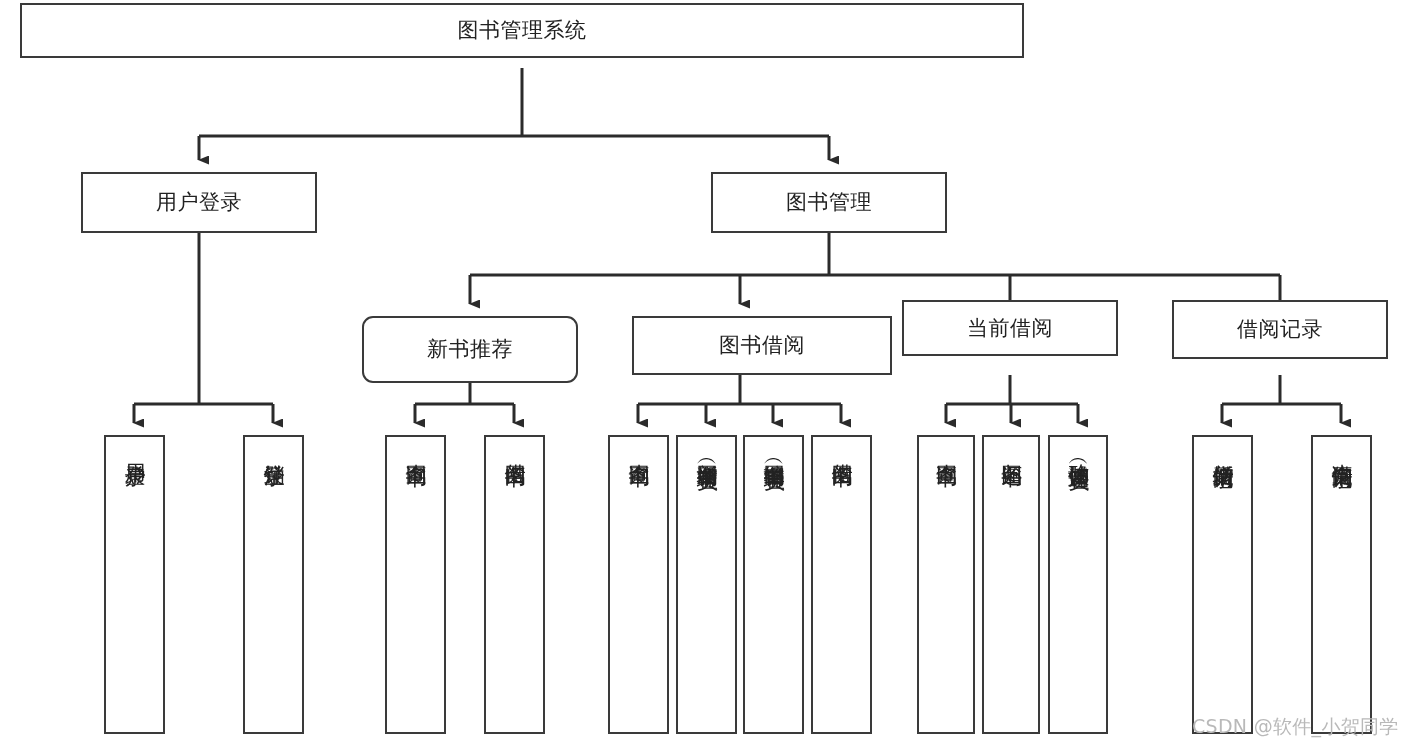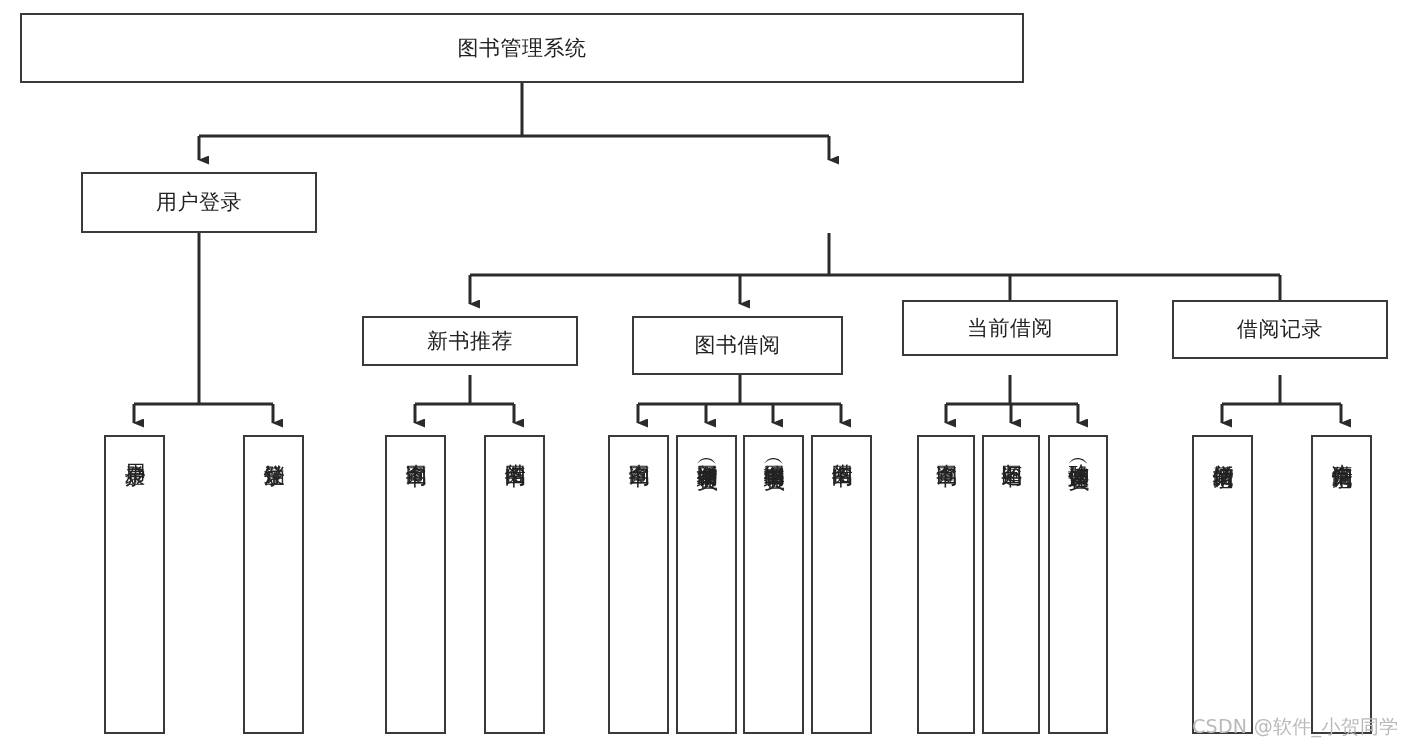--- a/index.html
+++ b/index.html
@@ -106,32 +106,35 @@
         <line x1="946" y1="404" x2="946" y2="423" marker-end="url(#arrowhead)"></line>
         <line x1="1011" y1="404" x2="1011" y2="423" marker-end="url(#arrowhead)"></line>
         <line x1="1078" y1="404" x2="1078" y2="423" marker-end="url(#arrowhead)"></line>
         <line x1="1280" y1="375" x2="1280" y2="404"></line>
         <line x1="1222" y1="404" x2="1341" y2="404"></line>
         <line x1="1222" y1="404" x2="1222" y2="423" marker-end="url(#arrowhead)"></line>
         <line x1="1341" y1="404" x2="1341" y2="423" marker-end="url(#arrowhead)"></line>
       </g>
   </svg>
 
-  <div class="node-box" style="left: 20px; top: 13px; width: 1004px; height: 70px;">
+  <div class="node-box" style="left: 20px; top: 3px; width: 1004px; height: 55px;">
     <span class="node-label">图书管理系统</span>
   </div>
 
   <div class="node-box" style="left: 81px; top: 172px; width: 236px; height: 61px;">
     <span class="node-label">用户登录</span>
   </div>
+  <div class="node-box" style="left: 711px; top: 172px; width: 236px; height: 61px;">
+    <span class="node-label">图书管理</span>
+  </div>
 
-  <div class="node-box" style="left: 362px; top: 316px; width: 216px; height: 50px;">
+  <div class="node-box" style="left: 362px; top: 316px; width: 216px; height: 67px; border-radius: 11px;">
     <span class="node-label">新书推荐</span>
   </div>
-  <div class="node-box" style="left: 632px; top: 316px; width: 211px; height: 59px;">
+  <div class="node-box" style="left: 632px; top: 316px; width: 260px; height: 59px;">
     <span class="node-label">图书借阅</span>
   </div>
   <div class="node-box" style="left: 902px; top: 300px; width: 216px; height: 56px;">
     <span class="node-label">当前借阅</span>
   </div>
   <div class="node-box" style="left: 1172px; top: 300px; width: 216px; height: 59px;">
     <span class="node-label">借阅记录</span>
   </div>
 
   <div class="node-box vertical" style="left: 104px; top: 435px; width: 61px; height: 299px;">

